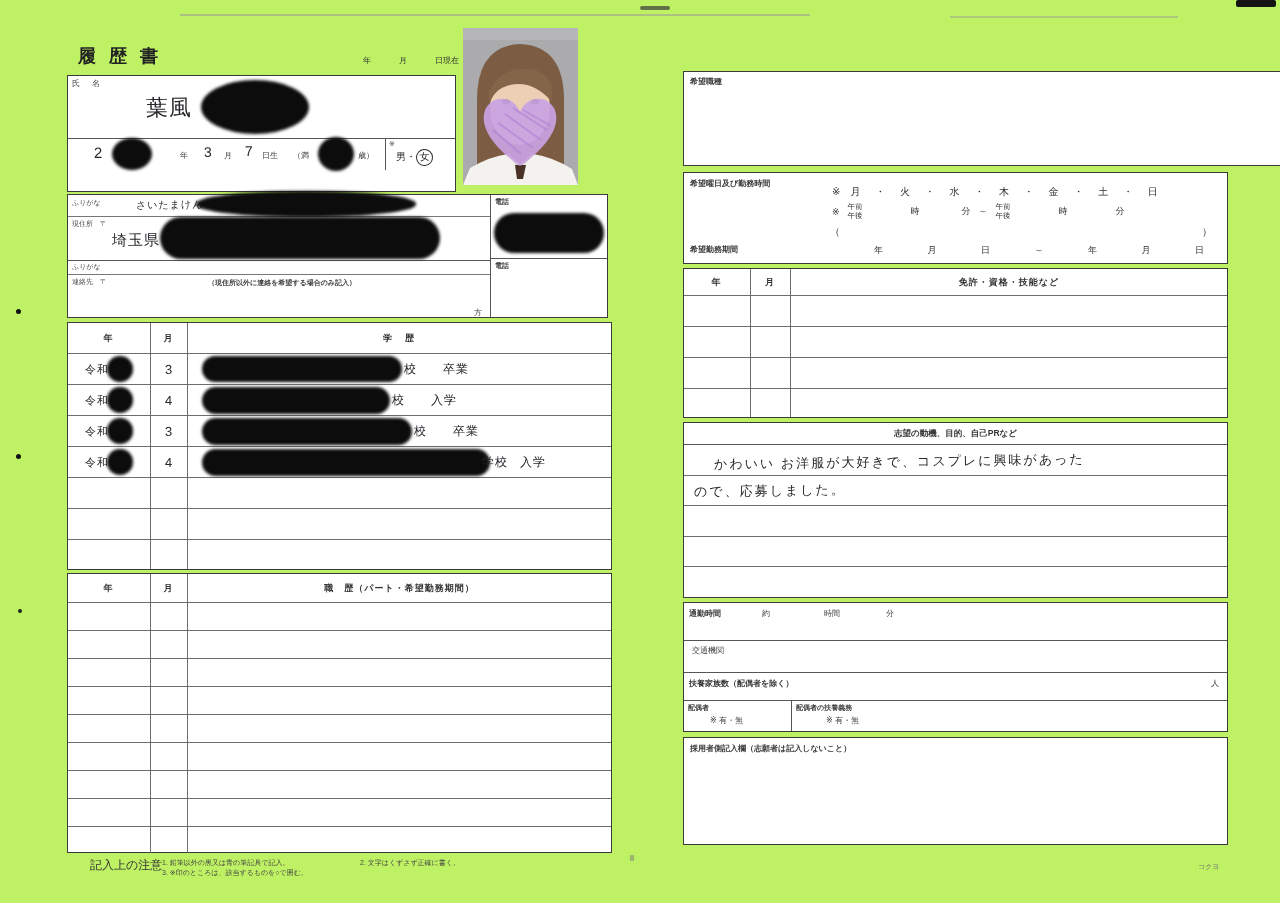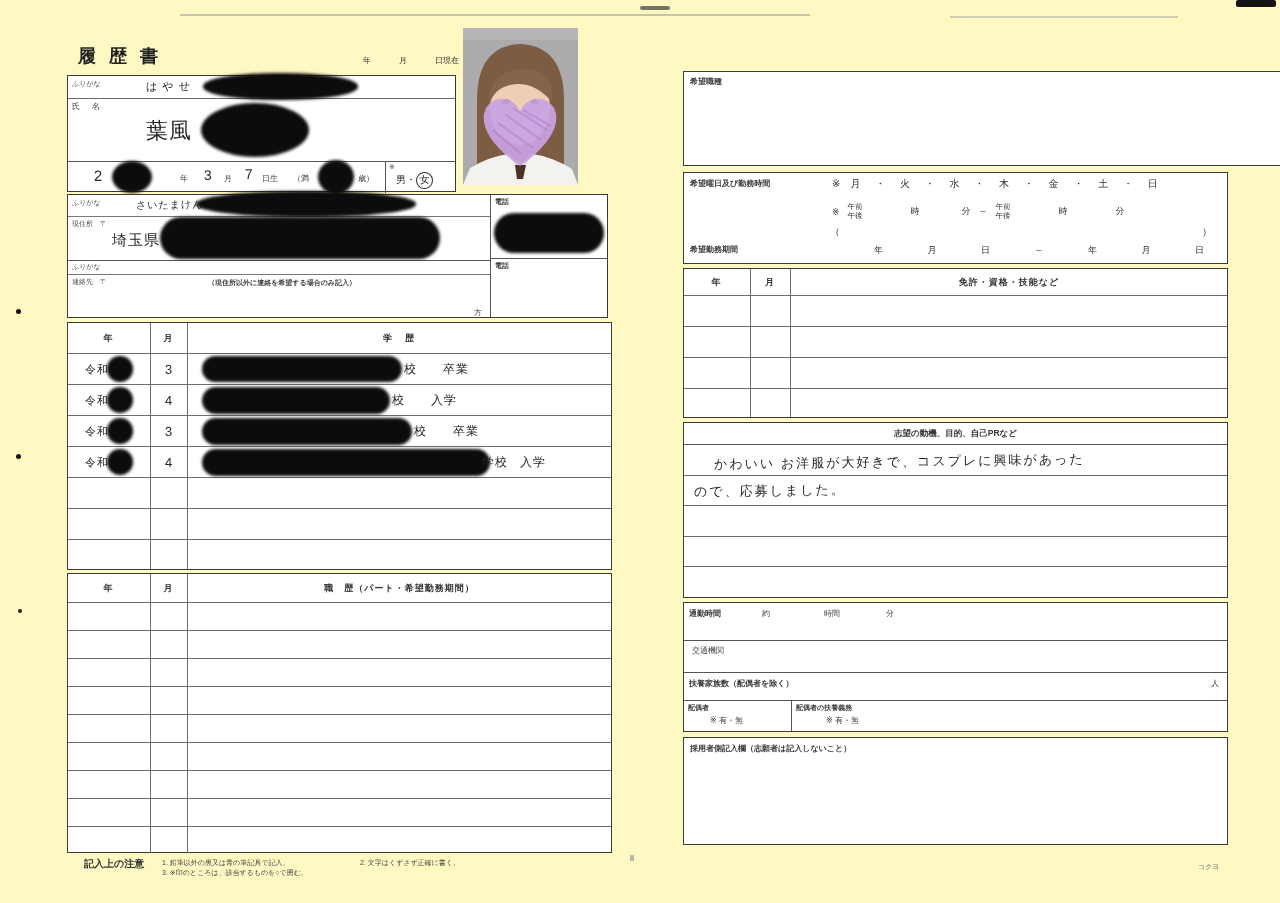--- a/index.html
+++ b/index.html
@@ -1,16 +1,16 @@
 <!DOCTYPE html>
 <html><head>
 <meta charset="utf-8">
 <style>
   html,body{margin:0;padding:0;background:#f4f4f2;}
-  .scan{position:relative;width:1280px;height:903px;background:#fef9c3;overflow:hidden;
+  .scan{position:relative;width:1280px;height:903px;background:#bef264;overflow:hidden;
         font-family:"Liberation Sans","DejaVu Sans",sans-serif;color:#333;}
   .abs{position:absolute;}
   .box{position:absolute;border:1.6px solid #3a3a3a;background:#fff;box-sizing:border-box;}
   .lbl{font-size:8px;color:#3a3a3a;line-height:1.15;}
   .lbl-sm{font-size:7px;color:#444;}
   .hw{color:#26262b;transform:rotate(-0.8deg);display:inline-block;letter-spacing:1px;}
   .redact{position:absolute;background:#0c0c0c;border-radius:48%;filter:blur(1.4px);}
   .redact-in{display:inline-block;background:#0c0c0c;border-radius:48%;filter:blur(1.4px);vertical-align:middle;}
   .trow{display:flex;border-top:1px solid #6d6d6d;box-sizing:border-box;}
   .trow:first-child{border-top:none;}
@@ -53,25 +53,20 @@
     <ellipse cx="43" cy="74" rx="4" ry="2.6" fill="#3a2a20"></ellipse>
     <ellipse cx="72" cy="74" rx="4" ry="2.6" fill="#3a2a20"></ellipse>
     <path d="M0 157 L7 140 Q28 128 45 126 L57 136 L70 126 Q90 129 109 141 L115 157 Z" fill="#f3f2ef"></path>
     <path d="M45 126 L57 140 L70 126" stroke="#d8d6d2" stroke-width="2" fill="none"></path>
     <path d="M52 137 L63 137 L60 151 L54 151 Z" fill="#4a3226"></path>
     <path d="M57 138 C 28 118, 15 96, 23 80 C 31 66, 51 68, 57 84 C 63 68, 83 66, 91 80 C 99 96, 86 118, 57 138 Z" fill="#c9a3e2" opacity="0.93"></path>
     <path d="M35 95 L70 120 M42 86 L78 112 M50 80 L84 102 M30 102 L58 126 M60 82 L88 98" stroke="#aa7ecf" stroke-width="2" fill="none" opacity="0.55"></path>
   </svg>
 
   <div class="box" style="left:67px;top:75px;width:389px;height:117px;">
-    <div style="height:22px;border-bottom:1px solid #666;position:relative;">
-      <span class="lbl-sm abs" style="left:4px;top:3px;">ふりがな</span>
-      <span class="hw abs" style="left:78px;top:3px;font-size:11px;">は や せ</span>
-      <span class="redact" style="left:135px;top:-3px;width:155px;height:27px;"></span>
-    </div>
     <div style="height:62px;border-bottom:1px solid #555;position:relative;">
       <span class="lbl abs" style="left:4px;top:3px;letter-spacing:2px;">氏　名</span>
       <span class="hw abs" style="left:78px;top:17px;font-size:22px;">葉風</span>
       <span class="redact" style="left:133px;top:4px;width:108px;height:54px;border-radius:50%;"></span>
     </div>
     <div style="height:31px;display:flex;">
       <div style="width:318px;border-right:1px solid #555;position:relative;box-sizing:border-box;">
         <span class="hw abs" style="left:26px;top:5px;font-size:15px;">2</span>
         <span class="redact" style="left:44px;top:-1px;width:40px;height:32px;border-radius:50%;"></span>
         <span class="lbl abs" style="left:112px;top:12px;">年</span>
@@ -253,32 +248,32 @@
         <div class="tc" style="width:37px;"></div>
         <div class="tc" style="flex:1;"></div>
       </div>
     <div class="trow" style="height:27px;">
         <div class="tc" style="width:83px;"></div>
         <div class="tc" style="width:37px;"></div>
         <div class="tc" style="flex:1;"></div>
       </div>
   </div>
 
-  <div class="abs" style="left:84px;top:857px;font-size:10px;font-weight:bold;color:#333;">記入上の注意</div>
+  <div class="abs" style="left:90px;top:857px;font-size:12px;font-weight:normal;color:#333;">記入上の注意</div>
   <div class="abs note" style="left:162px;top:858px;">1. 鉛筆以外の黒又は青の筆記具で記入。</div>
   <div class="abs note" style="left:360px;top:858px;">2. 文字はくずさず正確に書く。</div>
   <div class="abs note" style="left:162px;top:868px;">3. ※印のところは、該当するものを○で囲む。</div>
 
   <div class="box" style="left:683px;top:71px;width:601px;height:95px;text-decoration:underline;">
     <span class="lbl abs" style="left:6px;top:5px;font-weight:bold;">希望職種</span>
   </div>
 
   <div class="box" style="left:683px;top:172px;width:545px;height:92px;">
     <span class="lbl abs" style="left:6px;top:6px;font-weight:bold;">希望曜日及び勤務時間</span>
-    <span class="abs" style="left:148px;top:4px;font-size:10px;color:#2f2f2f;">
+    <span class="abs" style="left:148px;top:12px;font-size:10px;color:#2f2f2f;">
       <span>※</span>　<span style="letter-spacing:6px;">月 ・ 火 ・ 水 ・ 木 ・ 金 ・ 土 ・ 日</span>
     </span>
     <div class="abs" style="left:148px;top:30px;font-size:9px;color:#2f2f2f;display:flex;align-items:center;">
       <span>※</span>
       <span style="margin-left:8px;font-size:7.5px;line-height:1.15;text-align:center;">
         <span style="display:block;">午前</span>
           <span style="display:block;">午後</span>
       </span>
       <span style="margin-left:48px;">時</span>
       <span style="margin-left:42px;">分</span>

